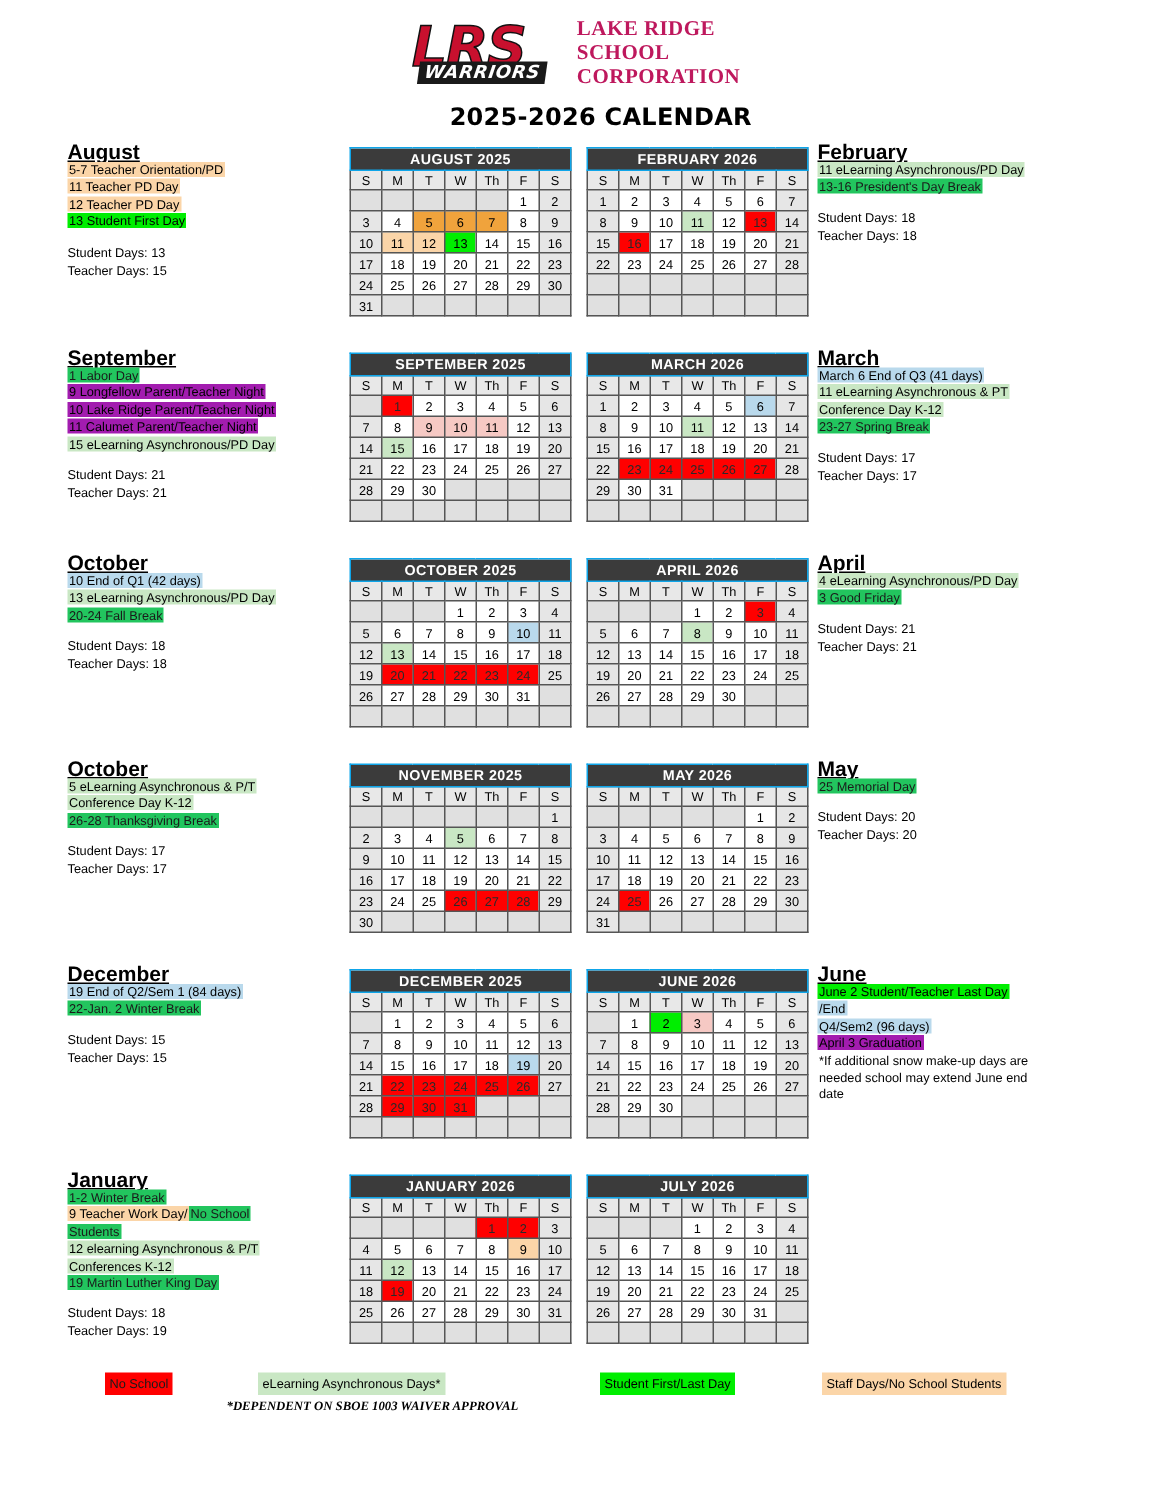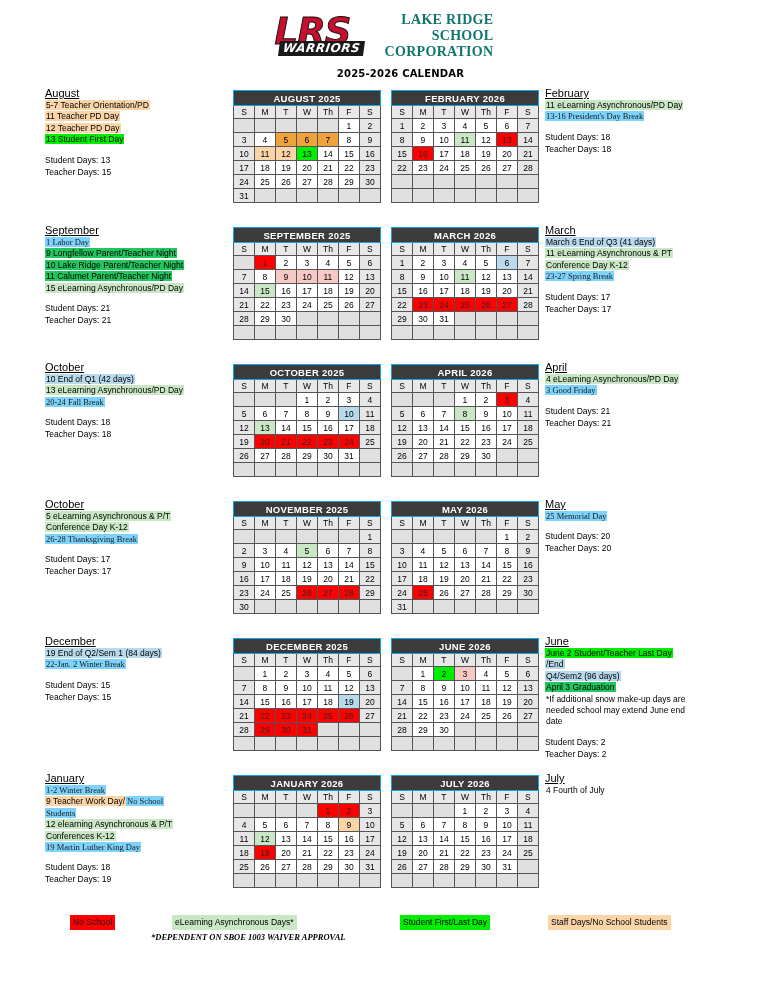--- a/index.html
+++ b/index.html
@@ -27,56 +27,56 @@
   .logo-warriors{
     position:absolute;left:4px;top:28px;
     background:#1a1a1a;color:#fff;
     font-family:"DejaVu Sans", sans-serif;
     font-weight:bold;font-style:italic;
     font-size:12px;line-height:15px;
     padding:0 4px;transform:skewX(-8deg);
     letter-spacing:0.5px;
   }
   .logo-text{
-    text-align:right;
+    text-align:left;
     font-family:"Liberation Serif", serif;
     font-weight:bold;
     font-size:14px;line-height:14px;
-    color:#0f766e;
+    color:#be185d;
     letter-spacing:0.3px;
   }
   .logo-text div{margin-bottom:2px;}
   .cal-title{
     margin-top:7px;
     font-family:"DejaVu Sans", sans-serif;
-    font-weight:bold;font-size:10px;letter-spacing:0.2px;margin-left:33px;
+    font-weight:bold;font-size:16px;letter-spacing:0.2px;margin-left:33px;
   }
 
   
   .rows{margin-top:9px;}
   .mrow{position:relative;height:137px;}
   .mrow.last{height:128px;padding-left:12px;}
 
   .col-left{position:absolute;left:45px;top:0;width:185px;}
   .col-right{position:absolute;left:545px;top:0;width:192px;}
   .cal-a{position:absolute;left:233px;top:2px;}
   .cal-b{position:absolute;left:391px;top:2px;}
 
   .mname{
-    font-size:11px;font-weight:normal;text-decoration:underline;
+    font-size:14px;font-weight:bold;text-decoration:underline;
     margin-bottom:1px;line-height:11px;
   }
   .ev{font-size:8.5px;line-height:11.4px;white-space:nowrap;}
   .ev span{padding:0 1px;}
-  .hl-red{background:#7dd3fc;color:#1a1a1a;font-family:Liberation Serif, serif;}
+  .hl-red{background:#22c55e;color:#1a1a1a;}
   .hl-green{background:#00ee00;}
   .hl-lgreen{background:#c9e7c4;}
   .hl-blue{background:#b9d9ec;}
   .hl-orange{background:#fbd5a8;}
-  .hl-pink{background:#22c55e;}
+  .hl-pink{background:#a21caf;}
   .days{margin-top:2px;}
   .days .d{font-size:8.5px;line-height:12px;}
   .spacer{height:6px;}
 
   
   table.cal{border-collapse:collapse;width:148px;table-layout:fixed;}
   table.cal td,table.cal th{
     border:1px solid #555;
     width:21px;height:13px;
     text-align:center;vertical-align:middle;
@@ -967,24 +967,20 @@
         <div class="col-right">
           <div class="mname">June</div>
           <div class="ev"><span class="hl-green">June 2 Student/Teacher Last Day</span></div>
           <div class="ev"><span class="hl-blue">/End</span></div>
           <div class="ev"><span class="hl-blue">Q4/Sem2 (96 days)</span></div>
           <div class="ev"><span class="hl-pink">April 3 Graduation</span></div>
           <div class="ev"><span class="">*If additional snow make-up days are</span></div>
           <div class="ev"><span class="">needed school may extend June end</span></div>
           <div class="ev"><span class="">date</span></div>
           <div class="spacer"></div>
-          <div class="days">
-            <div class="d">Student Days: 2</div>
-            <div class="d">Teacher Days: 2</div>
-          </div>
         </div>
       </div>
       <div class="mrow last">
         <div class="col-left">
           <div class="mname">January</div>
           <div class="ev"><span class="hl-red">1-2 Winter Break</span></div>
           <div class="ev"><span class="hl-orange">9 Teacher Work Day/</span><span class="hl-red">No School</span></div>
           <div class="ev"><span class="hl-red">Students</span></div>
           <div class="ev"><span class="hl-lgreen">12  elearning Asynchronous &amp; P/T</span></div>
           <div class="ev"><span class="hl-lgreen">Conferences K-12</span></div>
@@ -1131,26 +1127,20 @@
                 <td class="blank"></td>
                 <td class="blank"></td>
                 <td class="blank"></td>
                 <td class="blank"></td>
                 <td class="blank"></td>
                 <td class="blank"></td>
                 <td class="blank"></td>
               </tr>
             </tbody>
           </table>
-        </div>
-        <div class="col-right">
-          <div class="mname">July</div>
-          <div class="ev"><span class="">4 Fourth of July</span></div>
-          <div class="spacer"></div>
-          <div class="days"></div>
         </div>
       </div>
     </div>
 
   <div class="legend">
     <div class="legend-row">
       <span class="lg lg1">No School</span>
       <span class="lg lg2">eLearning Asynchronous Days*</span>
       <span class="lg lg3">Student First/Last Day</span>
       <span class="lg lg4">Staff Days/No School Students</span>

